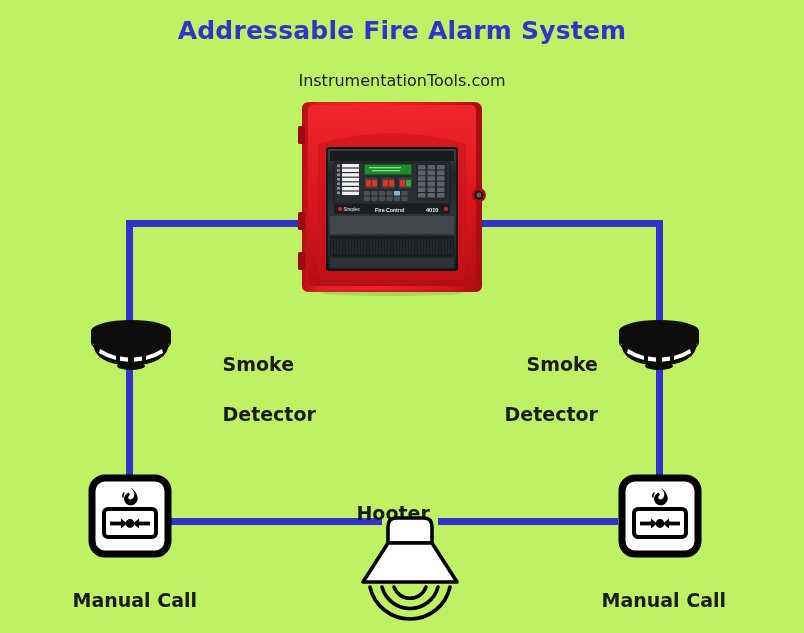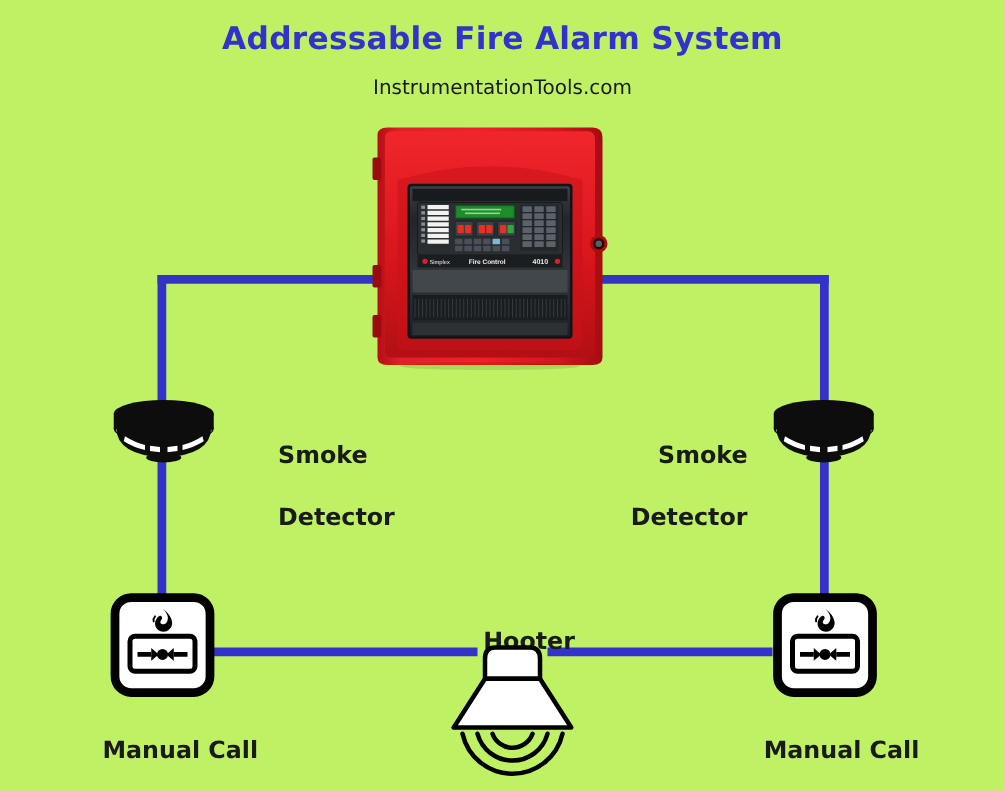--- a/index.html
+++ b/index.html
@@ -26,21 +26,21 @@
     width: 804px;
     text-align: center;
     font-size: 25px;
     font-weight: bold;
     color: #3333cc;
     letter-spacing: 0.2px;
   }
   .subtitle {
     position: absolute;
     left: 0;
-    top: 60px;
+    top: 71px;
     width: 804px;
     text-align: center;
     font-size: 16px;
     color: #1a1a1a;
   }
 
   
   .wire {
     position: absolute;
     background: #3333cc;
@@ -48,21 +48,21 @@
 
   
   .lbl {
     position: absolute;
     font-size: 19px;
     color: #1a1a1a;
     line-height: 25px;
     white-space: pre;
     font-weight: bold;
   }
-  .lbl.center { text-align: center; }
+  .lbl.center { }
   .lbl.left   { text-align: left; }
   .lbl.right  { text-align: right; }
 
   
   .svgbox { position: absolute; }
   .svgbox svg { display: block; }
 
   
   #panel {
     position: absolute;

